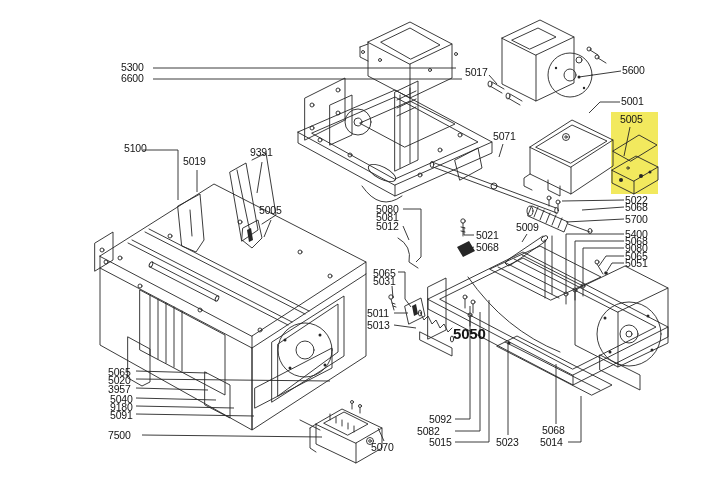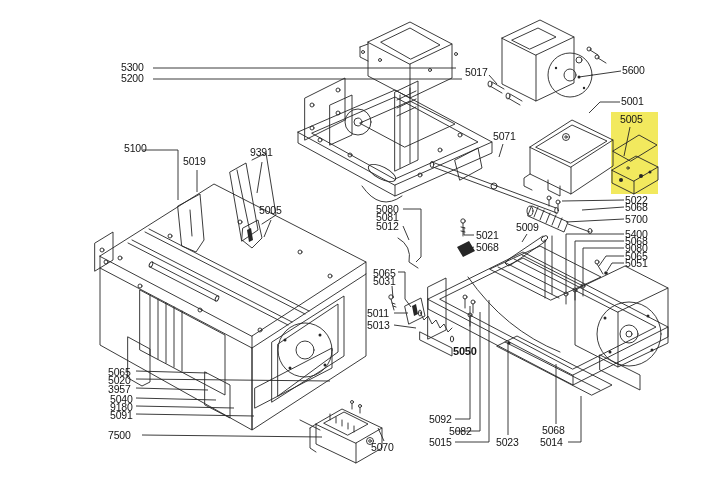--- a/index.html
+++ b/index.html
@@ -1,20 +1,20 @@
 <!DOCTYPE html>
 <html><head>
 <meta charset="utf-8">
 <style>
   html,body{margin:0;padding:0;background:#fff;}
   body{width:720px;height:504px;overflow:hidden;font-family:"Liberation Sans",sans-serif;}
   .stage{position:relative;width:720px;height:504px;background:#fff;text-decoration:underline;}
   .stage > svg{position:absolute;left:0;top:0;}
   .callout{position:absolute;font-size:10.5px;line-height:1;color:#141414;letter-spacing:-0.2px;white-space:nowrap;}
-  .callout.bold{font-weight:bold;font-size:11px;margin-top:20px;}
+  .callout.bold{font-weight:bold;font-size:15px;}
   .art{fill:none;stroke:#262626;stroke-width:0.9;stroke-linejoin:round;stroke-linecap:round;}
   .fillDark{fill:#262626;stroke:none;}
   .lead{fill:none;stroke:#262626;stroke-width:0.9;}
 </style>
 </head>
 <body>
 
 <div class="stage">
 
 <svg width="720" height="504" viewBox="0 0 720 504">
@@ -280,21 +280,21 @@
     <circle cx="473" cy="302" r="2"></circle>
         <path d="M473,304 L473,313"></path>
     <circle cx="470" cy="315" r="2"></circle>
         <path d="M470,317 L470,326"></path>
     <path d="M398,238 Q412,246 409,262 L418,268"></path>
   </g>
 </svg>
 
   <div>
     <div class="callout" style="left:121px;top:62px">5300</div>
-    <div class="callout" style="left:121px;top:73px">5200</div>
+    <div class="callout" style="left:121px;top:73px">6600</div>
     <div class="callout" style="left:124px;top:143px">5100</div>
     <div class="callout" style="left:183px;top:156px">5019</div>
     <div class="callout" style="left:250px;top:147px">9391</div>
     <div class="callout" style="left:259px;top:205px">5005</div>
     <div class="callout" style="left:108px;top:367px">5065</div>
     <div class="callout" style="left:108px;top:375px">5020</div>
     <div class="callout" style="left:108px;top:384px">3957</div>
     <div class="callout" style="left:110px;top:394px">5040</div>
     <div class="callout" style="left:110px;top:402px">9180</div>
     <div class="callout" style="left:110px;top:410px">5091</div>
@@ -302,21 +302,21 @@
     <div class="callout" style="left:371px;top:442px">5070</div>
     <div class="callout" style="left:376px;top:204px">5080</div>
     <div class="callout" style="left:376px;top:212px">5081</div>
     <div class="callout" style="left:376px;top:221px">5012</div>
     <div class="callout" style="left:373px;top:268px">5065</div>
     <div class="callout" style="left:373px;top:276px">5031</div>
     <div class="callout" style="left:367px;top:308px">5011</div>
     <div class="callout" style="left:367px;top:320px">5013</div>
     <div class="callout bold" style="left:453px;top:326px">5050</div>
     <div class="callout" style="left:429px;top:414px">5092</div>
-    <div class="callout" style="left:449px;top:426px">5082</div>
+    <div class="callout" style="left:417px;top:426px">5082</div>
     <div class="callout" style="left:429px;top:437px">5015</div>
     <div class="callout" style="left:496px;top:437px">5023</div>
     <div class="callout" style="left:542px;top:425px">5068</div>
     <div class="callout" style="left:540px;top:437px">5014</div>
     <div class="callout" style="left:476px;top:230px">5021</div>
     <div class="callout" style="left:476px;top:242px">5068</div>
     <div class="callout" style="left:516px;top:222px">5009</div>
     <div class="callout" style="left:465px;top:67px">5017</div>
     <div class="callout" style="left:493px;top:131px">5071</div>
     <div class="callout" style="left:622px;top:65px">5600</div>

